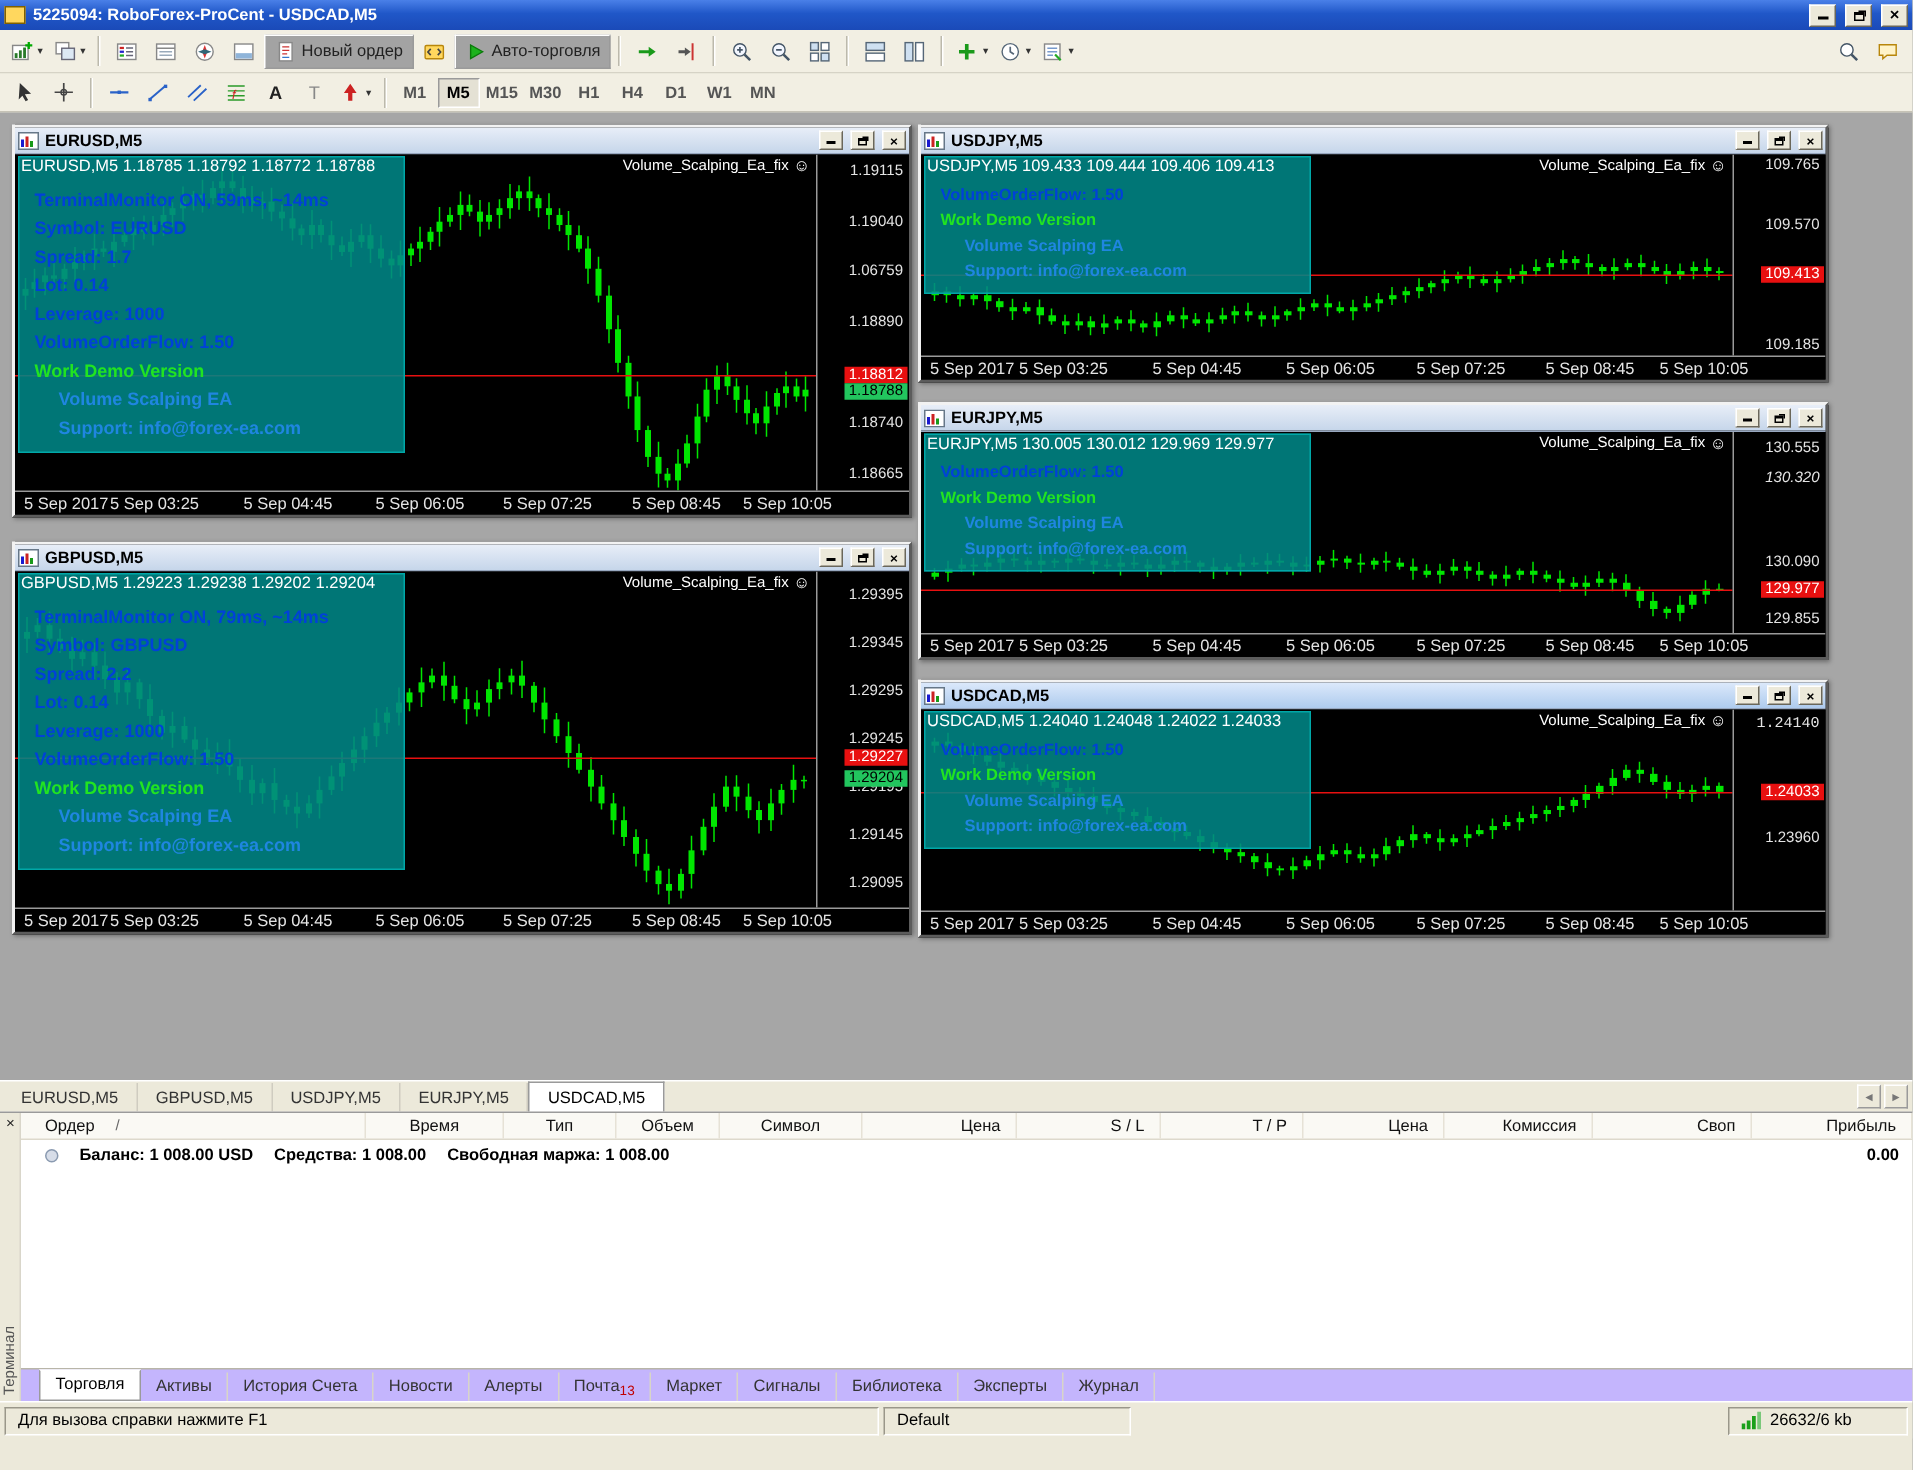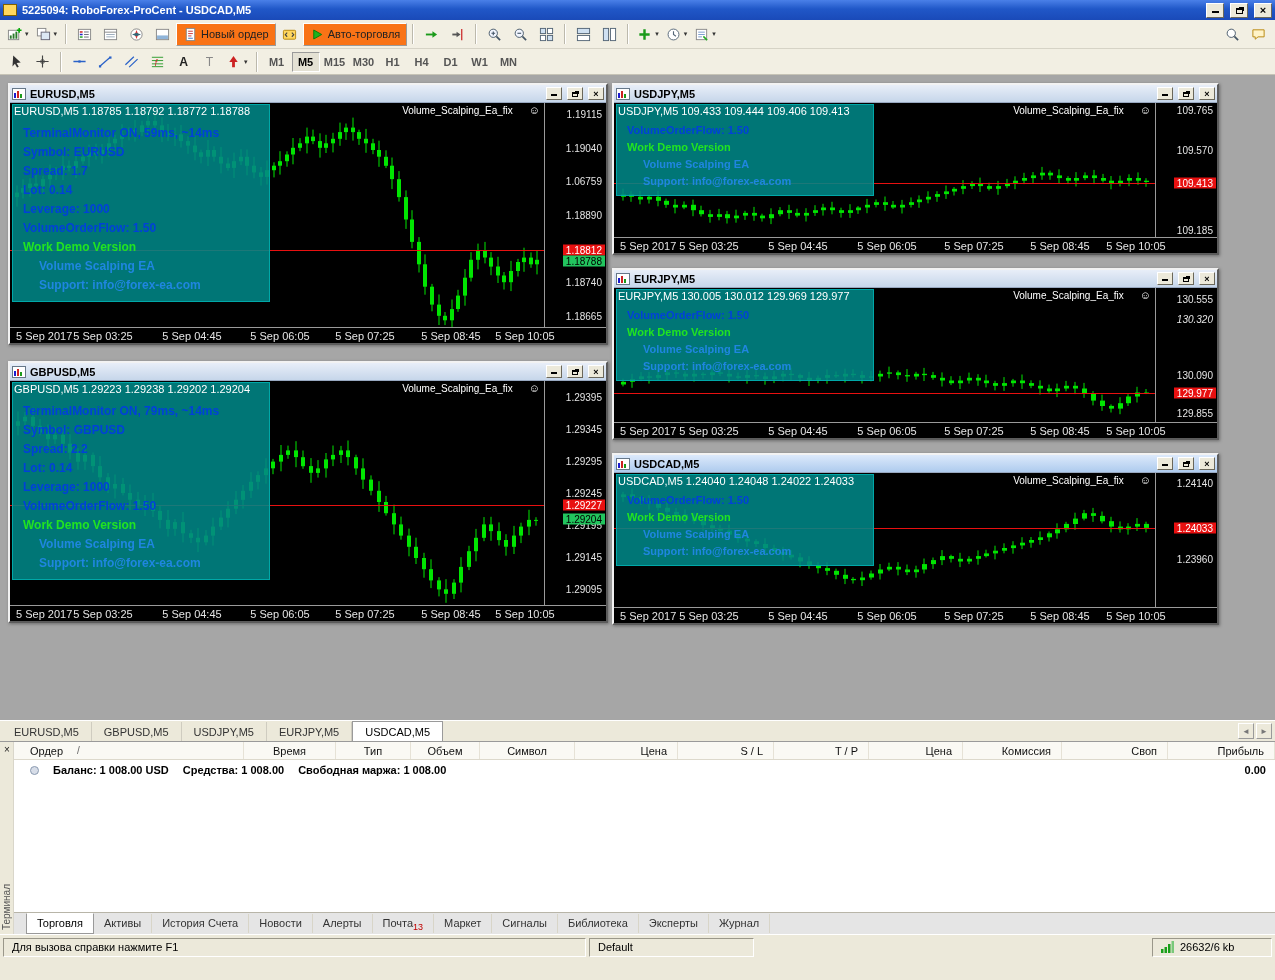--- a/index.html
+++ b/index.html
@@ -19,21 +19,21 @@
   
   .menubar{height:21px;background:#f2efe3;display:flex;align-items:center;padding:0 4px;border-bottom:1px solid #fff}
   .menu-item{padding:2px 9px;color:#111;font-size:12px}
 
   
   .toolbar{display:flex;align-items:center;background:#f2efe3;padding:2px 4px;gap:1px}
   #toolbar1{height:29px;border-bottom:1px solid #d6d3c6}
   #toolbar2{height:26px;border-bottom:1px solid #c6c3b6}
   .tbtn{height:23px;min-width:25px;display:flex;align-items:center;justify-content:center;border:1px solid transparent;background:transparent;padding:0 2px;gap:3px;font-size:11px;color:#222}
   #toolbar2 .tbtn{height:22px}
-  .tbtn.raised{border-color:#fff #9a9a9a #9a9a9a #fff;background:#f97316;padding:0 6px}
+  .tbtn.raised{border-color:#fff #9a9a9a #9a9a9a #fff;background:#a3a3a3;padding:0 6px}
   .icn{display:flex;align-items:center;justify-content:center}
   .dd{font-size:7px;color:#333}
   .tsep{width:2px;height:20px;border-left:1px solid #bcb9ac;border-right:1px solid #fff;margin:0 4px}
   .spring{flex:1}
   .tf{width:28px;height:20px;font-size:11px;font-weight:bold;color:#555;display:flex;align-items:center;justify-content:center;border:1px solid transparent}
   .tf.active{border-color:#9a9a9a #fff #fff #9a9a9a;background:#e4e1d4;color:#000}
 
   
   #mdi{position:relative;height:645px;background:#a6a6a6;overflow:hidden;flex:none}
   .cw{position:absolute;border:2px solid;border-color:#f2f2f2 #5c5c5c #5c5c5c #f2f2f2;background:#000;box-shadow:1px 1px 3px rgba(0,0,0,.35)}
@@ -47,21 +47,21 @@
   .plot{position:absolute;left:0;top:0;z-index:1}
   .redline{position:absolute;left:0;height:1px;background:#e81010;z-index:2}
   .paxis{position:absolute;right:0;top:0;width:62px;border-left:1px solid #9a9a9a;font-size:10px;color:#e4e4e4;z-index:2}
   .tick{position:absolute;right:4px;transform:translateY(-50%);white-space:nowrap}
   .tick.red{background:#e81010;color:#fff;padding:0 3px;right:1px;z-index:3}
   .tick.bid{background:#22c55e;color:#000;padding:0 3px;right:1px;z-index:3}
   .taxis{position:absolute;left:0;right:0;bottom:0;height:16px;border-top:1px solid #9a9a9a;font-size:11px;color:#e4e4e4;z-index:2}
   .tlabel{position:absolute;bottom:1px;transform:translateX(-50%);white-space:nowrap}
   .tlabel.first{transform:none}
   .ohlc{position:absolute;left:4px;top:2px;color:#fff;font-size:11px;z-index:5;white-space:nowrap}
-  .ea{position:absolute;top:2px;right:66px;color:#fff;font-size:10px;z-index:5;display:flex;gap:16px;white-space:nowrap}
+  .ea{position:absolute;top:2px;right:66px;color:#fff;font-size:10px;z-index:5;display:flex;align-items:center;gap:3px;white-space:nowrap}
   .ea .smiley{font-size:11px;line-height:10px}
   .ov{position:absolute;left:2px;top:1px;width:258px;background:rgba(0,134,134,.88);border:1px solid #00a8a8;z-index:3;font-weight:bold}
   .ov.large{padding:19px 4px 6px 10px;font-size:12px}
   .ov.large .ovl{line-height:19px}
   .ov.small{padding:17px 4px 5px 10px;font-size:11px}
   .ov.small .ovl{line-height:17px}
   .ovl{white-space:nowrap}
   .ovl.info{color:#0041d9}
   .ovl.demo{color:#21e421}
   .ovl.brand{color:#1f86e0}
@@ -82,21 +82,21 @@
   .tmain{flex:1;display:flex;flex-direction:column;min-width:0}
   .thead{height:18px;display:flex;background:#faf9f4;border-bottom:1px solid #ddd9cc;font-size:11px;color:#111;flex:none}
   .th{display:flex;align-items:center;justify-content:center;border-right:1px solid #e6e2d6;height:100%;white-space:nowrap}
   .th.left{justify-content:flex-start;padding-left:16px}
   .th.num{justify-content:flex-end;padding-right:10px}
   .th .sort{color:#666;margin-left:14px;font-size:10px}
   .tbalance{height:20px;display:flex;align-items:center;font-size:11px;font-weight:bold;gap:14px;padding-left:16px;background:#fff;flex:none}
   .bal-icon{width:9px;height:9px;border-radius:50%;background:#d7dde8;border:1px solid #8a9ab0;flex:none}
   .tprofit{margin-left:auto;padding-right:9px}
   .tbody{flex:1;background:#fff}
-  .ttabs{height:22px;background:#e5e5e5;border-top:1px solid #b8b5a8;display:flex;align-items:flex-start;padding:1px 4px 0 12px;font-size:11px;flex:none}
+  .ttabs{height:22px;background:#c4b5fd;border-top:1px solid #b8b5a8;display:flex;align-items:flex-end;padding:1px 4px 0 12px;font-size:11px;flex:none}
   .ttab{padding:3px 10px 0 10px;height:19px;color:#333;border-right:1px solid #d8d5c8;white-space:nowrap}
   .ttab.active{background:#fff;border:1px solid #9a9a9a;border-top:1px solid #fff;margin-top:-1px;height:21px;color:#000}
   .badge{color:#c00000;font-size:9px;vertical-align:sub}
 
   
   #statusbar{height:25px;background:#ece9da;border-top:1px solid #fff;display:flex;align-items:center;font-size:11px;gap:3px;padding:0 3px;flex:none}
   .scell{height:19px;display:flex;align-items:center;padding:0 8px;border:1px solid;border-color:#9a978a #fff #fff #9a978a;gap:5px;white-space:nowrap}
   .scell.help{width:583px}
   .scell.profile{width:165px}
   .scell.traffic{width:120px;margin-left:auto}
@@ -1308,21 +1308,21 @@
               <line x1="506" y1="48.4" x2="506" y2="59.6" stroke="#00e600" stroke-width="1"></line>
               <rect x="504" y="53.6" width="5" height="2.7" fill="#00e600"></rect>
               <line x1="514" y1="50.2" x2="514" y2="61.6" stroke="#00e600" stroke-width="1"></line>
               <rect x="512" y="53.6" width="5" height="2.7" fill="#00e600"></rect>
               <line x1="523" y1="45.1" x2="523" y2="58.0" stroke="#00e600" stroke-width="1"></line>
               <rect x="521" y="50.9" width="5" height="2.7" fill="#00e600"></rect>
               <line x1="532" y1="48.7" x2="532" y2="59.4" stroke="#00e600" stroke-width="1"></line>
               <rect x="530" y="50.9" width="5" height="4.0" fill="#00e600"></rect>
             </svg><div class="redline" style="top: 55px; width: 541px;"></div></div>
           <div class="paxis" style="height: 134px;">
-            <div class="tick" style="top: 10px;">1.24140</div>
+            <div class="tick" style="top: 10px; font-family: Liberation Mono, monospace;">1.24140</div>
             <div class="tick" style="top: 86px;">1.23960</div>
             <div class="tick" style="top: 124px; margin-top: 34px;">1.23870</div>
             <div class="tick red" style="top: 55px;">1.24033</div>
           </div>
           <div class="taxis">
             <div class="tlabel first" style="left: 6px;">5 Sep 2017</div>
             <div class="tlabel" style="left: 95px;">5 Sep 03:25</div>
             <div class="tlabel" style="left: 184px;">5 Sep 04:45</div>
             <div class="tlabel" style="left: 273px;">5 Sep 06:05</div>
             <div class="tlabel" style="left: 360px;">5 Sep 07:25</div>

